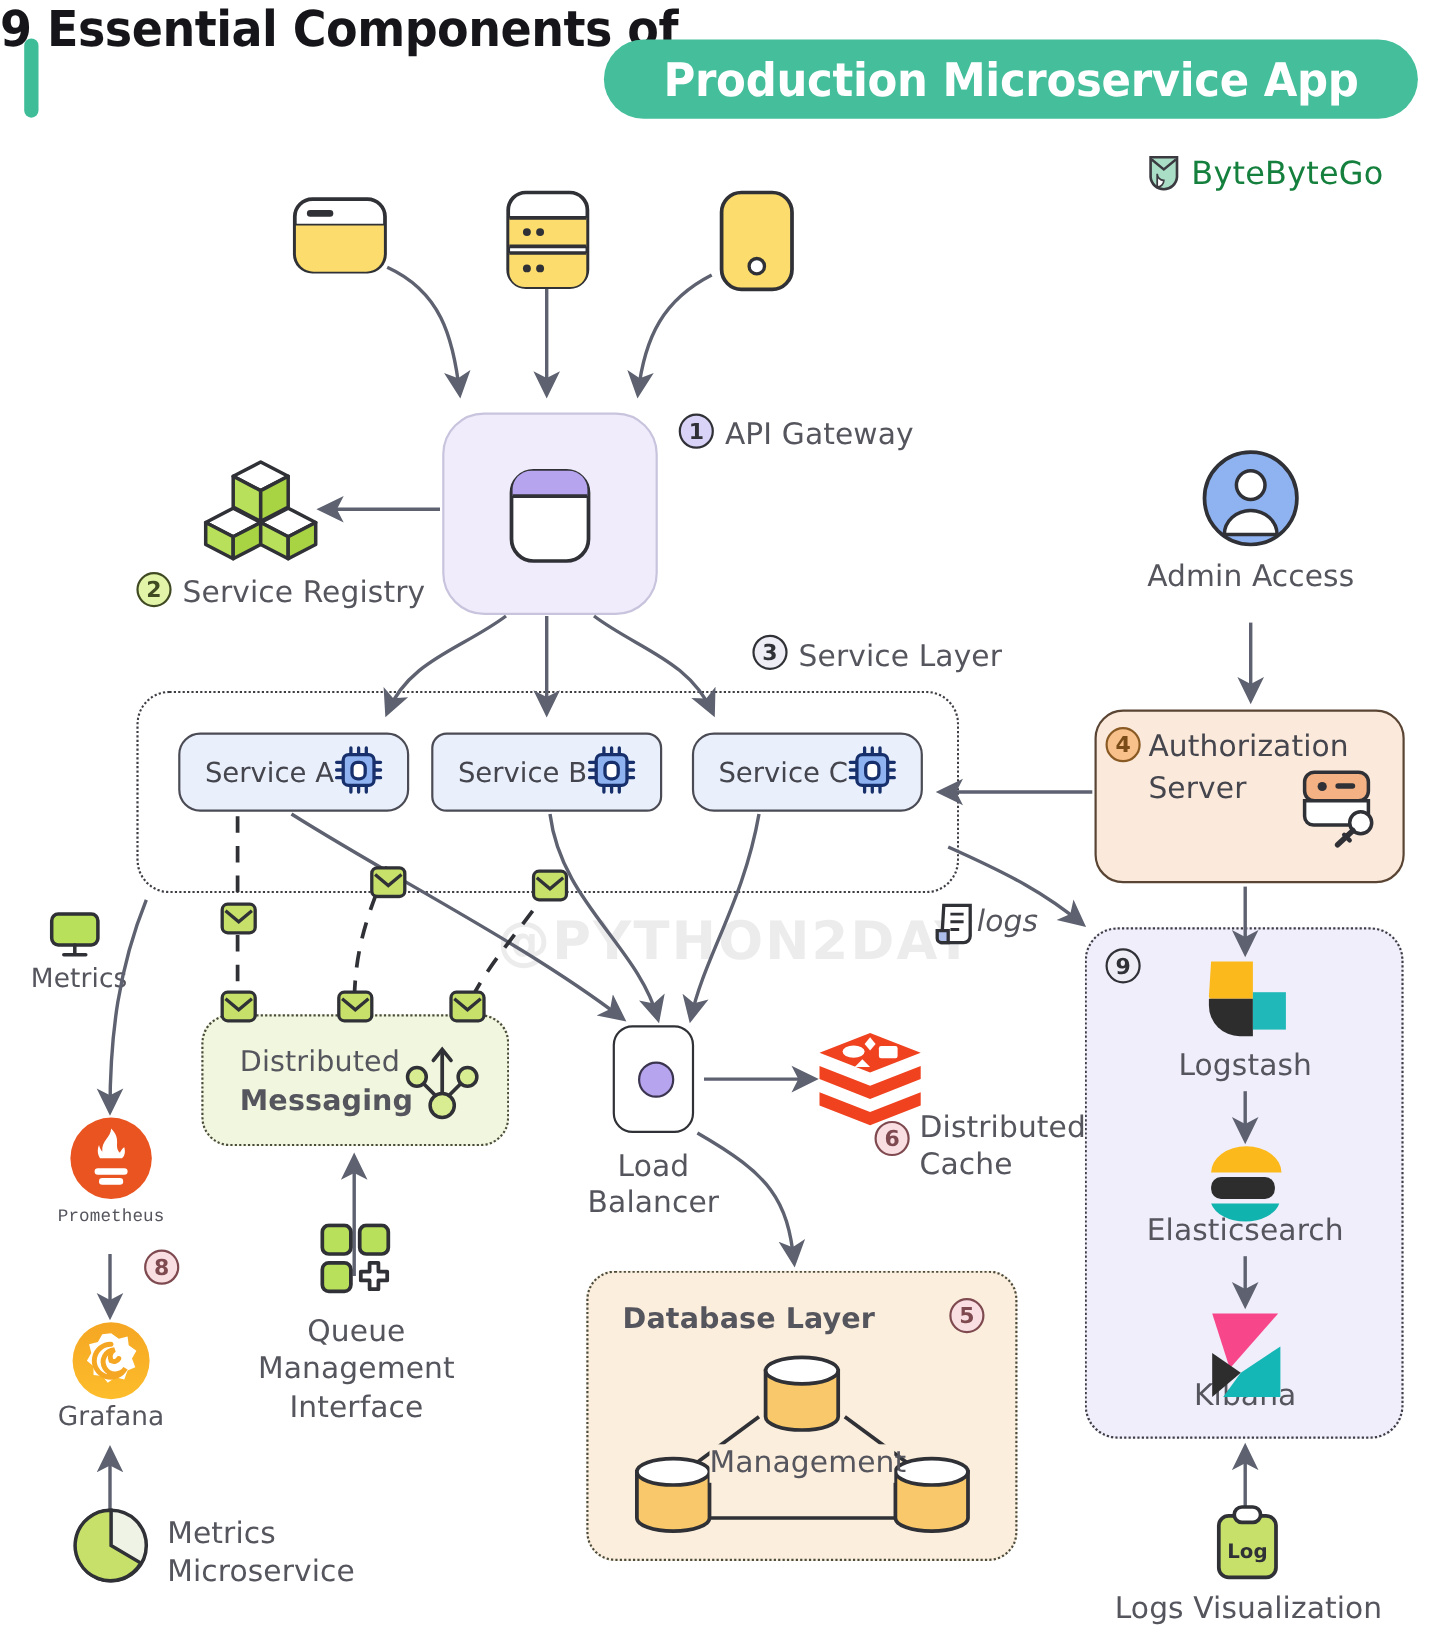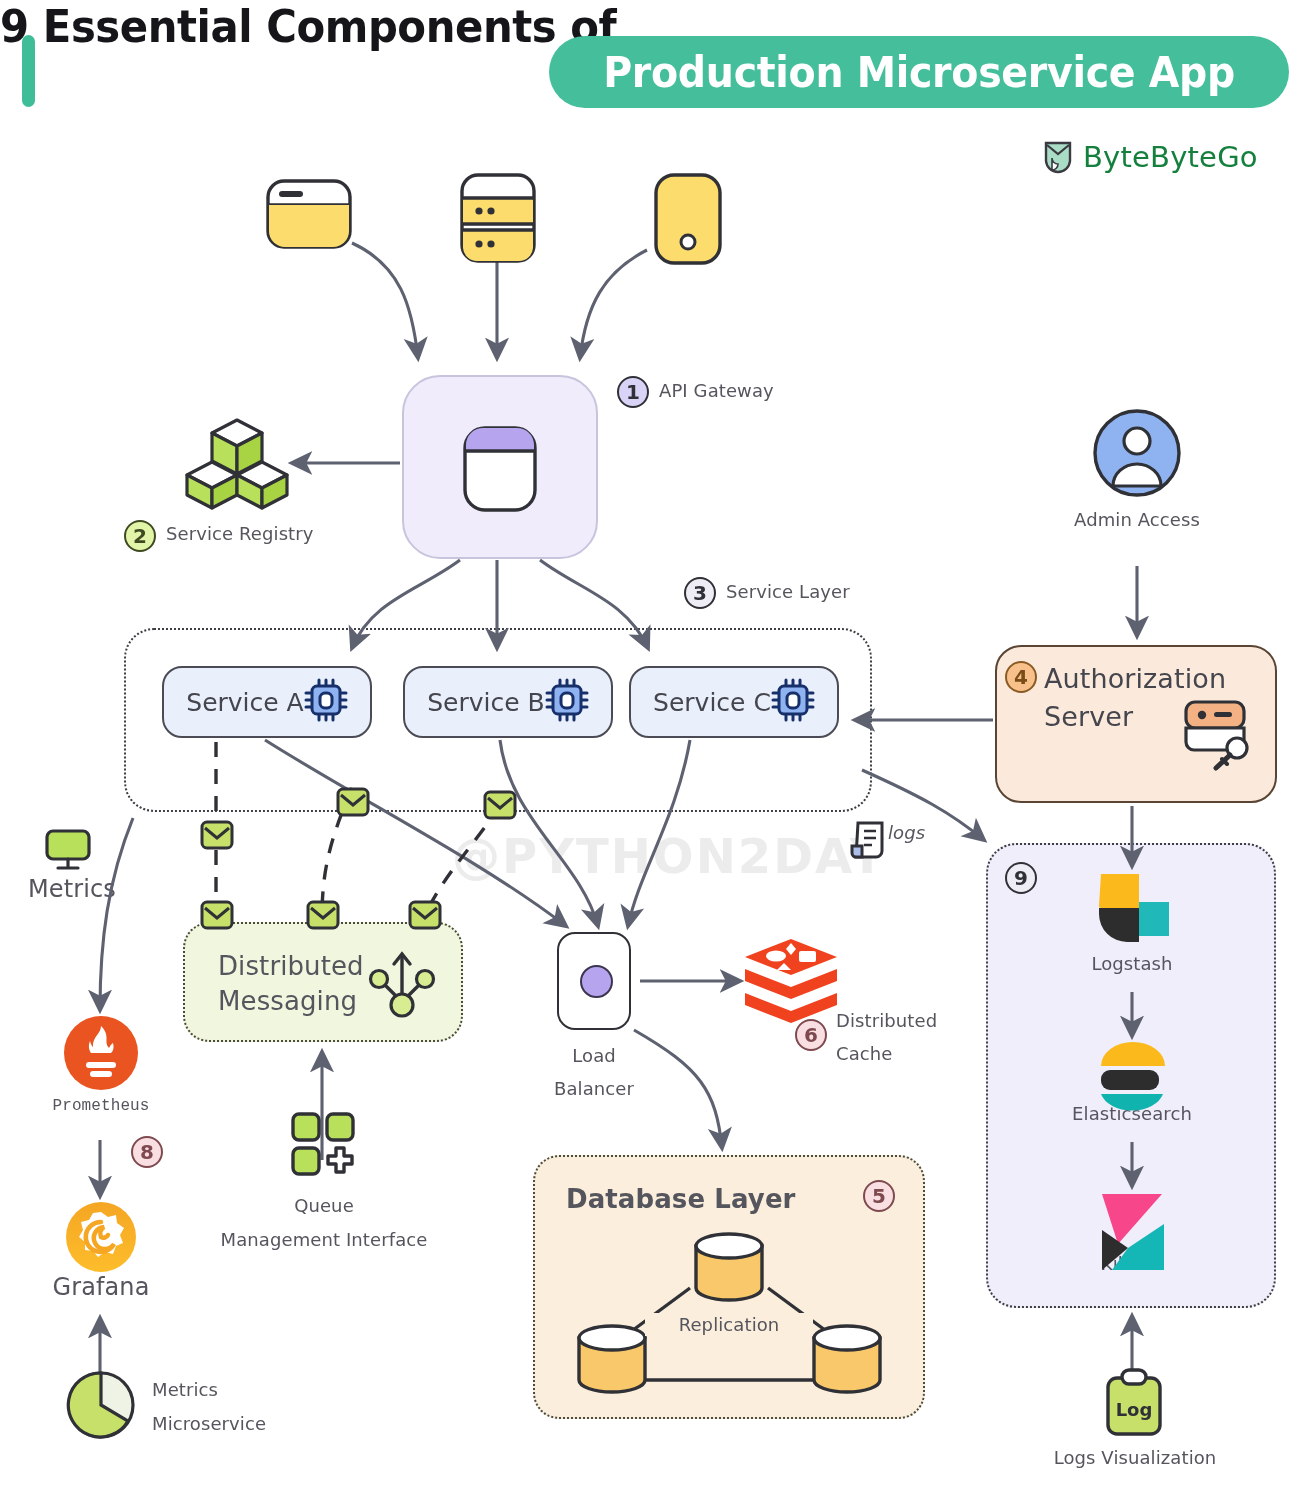--- a/index.html
+++ b/index.html
@@ -1,19 +1,19 @@
 <!DOCTYPE html>
 <html><head>
 <meta charset="utf-8">
 <style>
   html,body{margin:0;padding:0;background:#ffffff;}
   body{width:1302px;height:1502px;position:relative;overflow:hidden;
        font-family:"DejaVu Sans","Liberation Sans",sans-serif;color:#4a4a52;}
   .abs{position:absolute;}
-  .lbl{position:absolute;font-size:18px;color:#55555e;line-height:1.28;letter-spacing:.1px;}
+  .lbl{position:absolute;font-size:27px;color:#55555e;line-height:1.28;letter-spacing:.1px;}
   .lbl.c{text-align:center;}
 
   
   #hdr-bar{left:22px;top:35px;width:13px;height:72px;background:#3fbd98;border-radius:7px;}
   #hdr-title{left:48px;top:44px;font-size:45px;font-weight:bold;color:#16161a;
              font-family:"DejaVu Sans","Liberation Sans",sans-serif;letter-spacing:-.5px;
              transform:scaleX(.93);transform-origin:left top;white-space:nowrap;}
   #hdr-pill{left:549px;top:36px;height:72px;background:#45bf9b;border-radius:36px;
             display:flex;align-items:center;padding:0 34px;}
   #hdr-pill span{font-size:42px;font-weight:bold;color:#ffffff;white-space:nowrap;
@@ -41,32 +41,32 @@
   #gw-box{left:402px;top:375px;width:192px;height:180px;background:#f0ecfb;
           border:2px solid #c9c4de;border-radius:38px;}
   #gw-ico{left:462px;top:425px;width:76px;height:88px;}
 
   #svc-layer{left:124px;top:628px;width:748px;height:184px;
              border:2.6px dotted #3d3d44;border-radius:30px;box-sizing:border-box;}
   .svc{position:absolute;top:666px;width:210px;height:72px;background:#e9f0fb;
        border:2px solid #4b4b55;border-radius:20px;display:flex;align-items:center;
        justify-content:center;gap:0;box-sizing:border-box;z-index:4;}
   .svc .nm{font-size:25px;color:#45454e;}
-  #svcA{left:162px;} #svcB{left:403px;} #svcC{left:629px;}
+  #svcA{left:162px;} #svcB{left:392px;border-radius:14px;} #svcC{left:629px;}
 
   #auth-box{left:995px;top:645px;width:282px;height:158px;background:#fbeadb;
             border:2px solid #5a4433;border-radius:26px;box-sizing:border-box;}
   #auth-t1{left:1044px;top:662px;font-size:27px;color:#45454e;}
   #auth-t2{left:1044px;top:700px;font-size:27px;color:#45454e;}
   #auth-ico{left:1182px;top:698px;width:76px;height:74px;}
 
   #dm-box{left:183px;top:922px;width:280px;height:120px;background:#f1f7de;
           border:2.6px dotted #4b4b3c;border-radius:26px;box-sizing:border-box;}
   #dm-t1{left:218px;top:950px;font-size:26px;}
-  #dm-t2{left:218px;top:985px;font-size:26px;}
+  #dm-t2{left:218px;top:985px;font-size:26px;font-weight:bold;}
   #dm-ico{left:366px;top:946px;width:72px;height:74px;}
 
   #lb-box{left:557px;top:932px;width:74px;height:98px;background:#ffffff;
           border:2.6px solid #2f3136;border-radius:18px;box-sizing:border-box;}
   #lb-dot{left:580px;top:965px;width:33px;height:33px;border-radius:50%;
           background:#b7a4ef;border:2px solid #3b3550;box-sizing:border-box;}
 
   #db-box{left:533px;top:1155px;width:392px;height:264px;background:#fbeedc;
           border:2.6px dotted #4b4b3c;border-radius:26px;box-sizing:border-box;}
   #db-title{left:566px;top:1183px;font-size:26px;font-weight:bold;}
@@ -392,21 +392,21 @@
     <path d="M4 16 v42 a33 12 0 0 0 66 0 v-42 z" fill="#f8c86a" stroke="#2f3136" stroke-width="3.4"></path>
     <ellipse cx="37" cy="16" rx="33" ry="12" fill="#ffffff" stroke="#2f3136" stroke-width="3.4"></ellipse>
   </svg>
 </span>
 <span class="icon" style="left:810px;top:1322px;">
   <svg width="74" height="74" viewBox="0 0 74 74">
     <path d="M4 16 v42 a33 12 0 0 0 66 0 v-42 z" fill="#f8c86a" stroke="#2f3136" stroke-width="3.4"></path>
     <ellipse cx="37" cy="16" rx="33" ry="12" fill="#ffffff" stroke="#2f3136" stroke-width="3.4"></ellipse>
   </svg>
 </span>
-<span class="lbl c" style="left:645px;top:1313px;width:168px;background:#fbeedc;z-index:6;">Replication</span>
+<span class="lbl c" style="left:645px;top:1313px;width:168px;background:#fbeedc;z-index:6;">Management</span>
 
 <span class="icon" style="left:44px;top:828px;">
   <svg width="48" height="44" viewBox="0 0 48 44">
     <rect x="3" y="3" width="42" height="28" rx="6" fill="#b9e05a" stroke="#2f3136" stroke-width="3.2"></rect>
     <path d="M24 31 v8 M14 40 h20" stroke="#2f3136" stroke-width="3.2" stroke-linecap="round"></path>
   </svg>
 </span>
 <span class="lbl" style="left:28px;top:874px;font-size:24px;">Metrics</span>
 
 <span class="icon" style="left:62px;top:1014px;">

